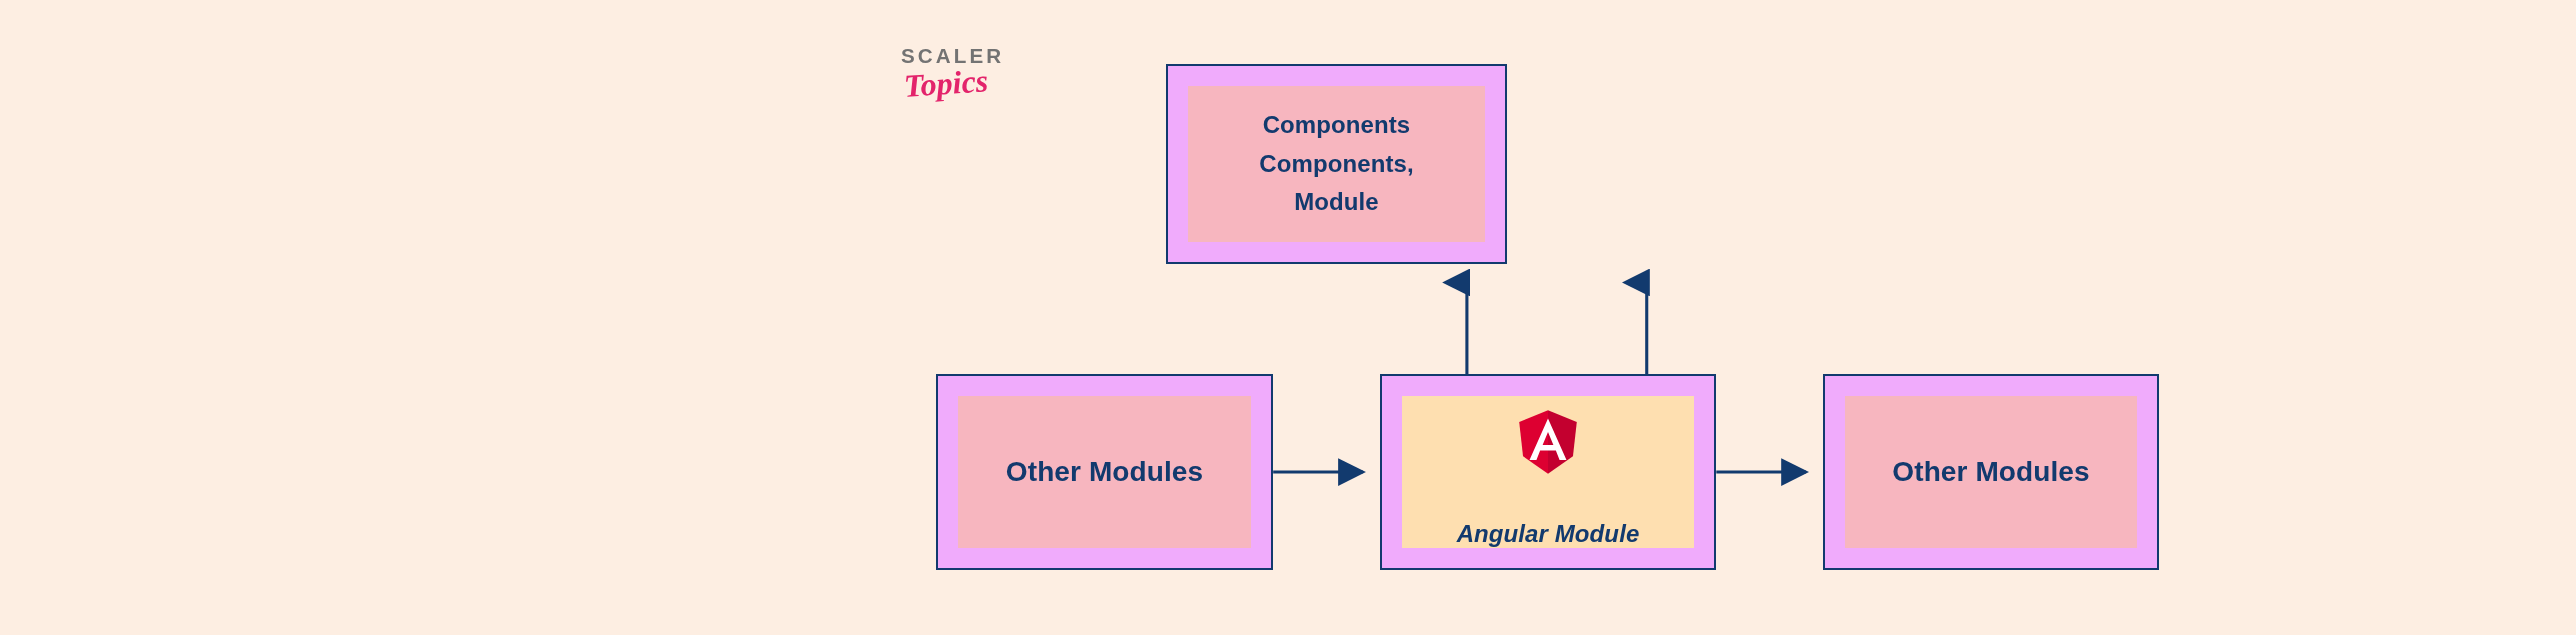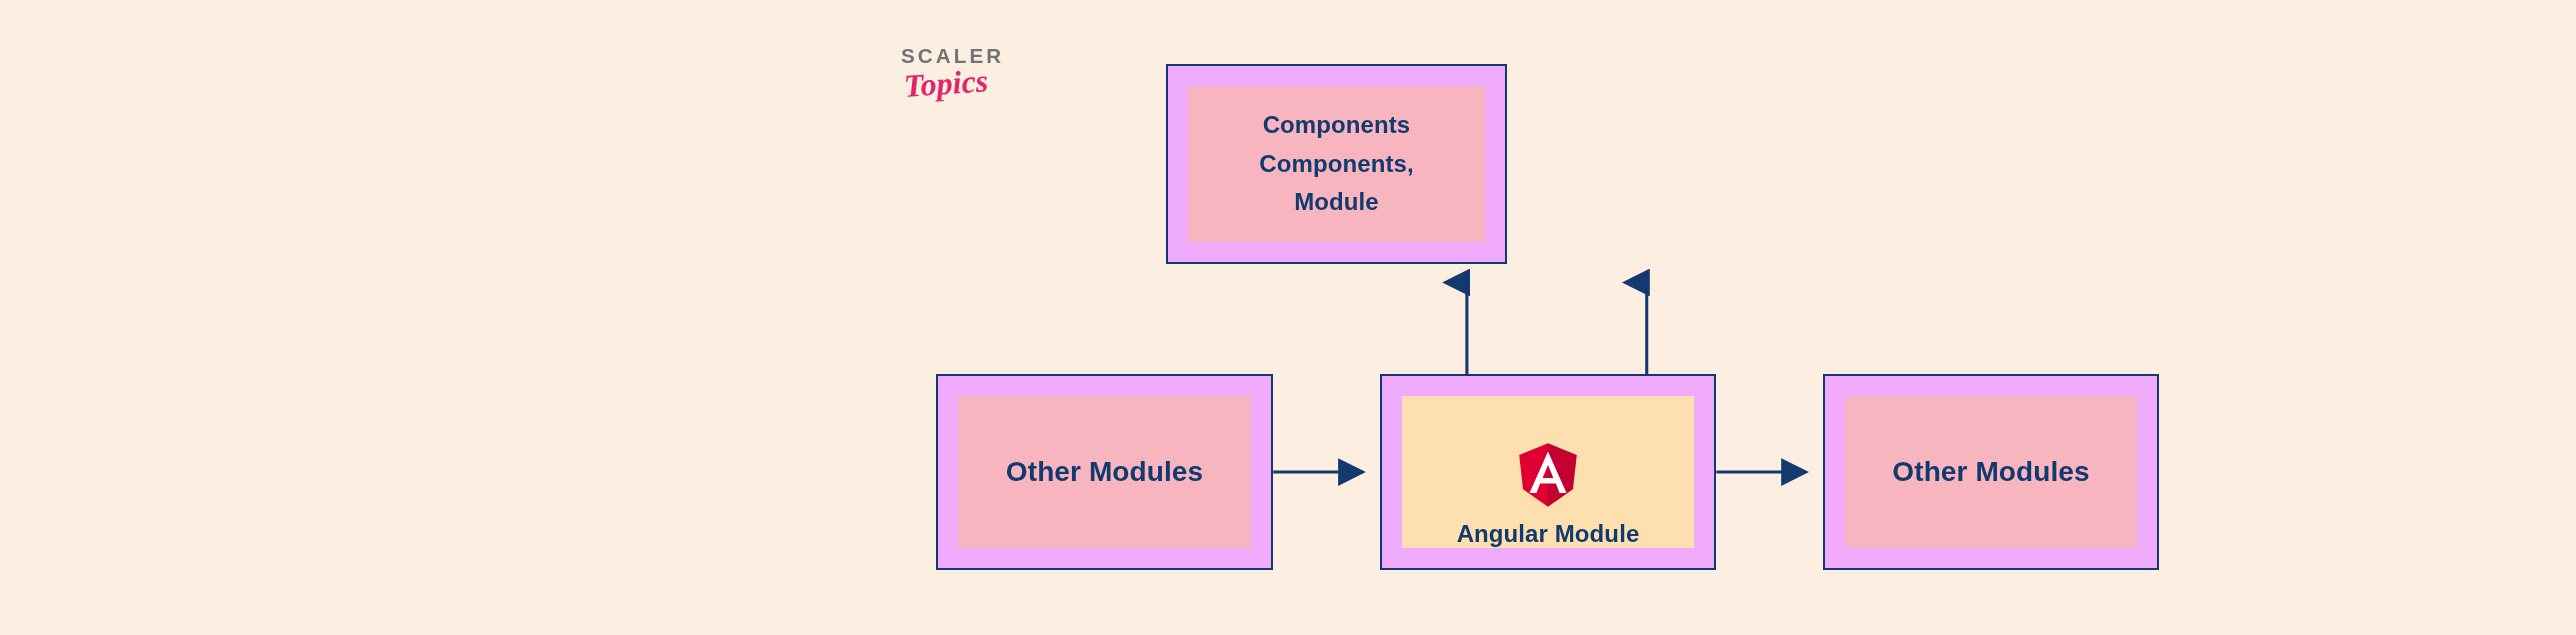--- a/index.html
+++ b/index.html
@@ -79,21 +79,21 @@
   #node-services   { left: 1594px; top: 64px;  width: 336px; height: 200px; }
   #node-other-left { left: 936px; top: 374px;  width: 337px; height: 196px; }
   #node-angular    { left: 1380px; top: 374px;  width: 336px; height: 196px; }
   #node-other-right{ left: 1823px; top: 374px;  width: 336px; height: 196px; }
 
   #node-components .label { font-size: 24px; }
   #node-services   .label { font-size: 24px; position: relative; top: 8.2px; }
   #node-other-left .label,
   #node-other-right .label { font-size: 28px; }
 
-  #node-angular .fill { justify-content: flex-end; padding-top: 14.4px; }
+  #node-angular .fill { justify-content: space-between; padding-top: 14.4px; font-style: italic; }
   #node-angular .label { font-size: 24px; margin-top: 13.4px; }
 
   
   .ng-shield { width: 60px; height: 64px; display: block; }
 
   
   .conn { position: absolute; }
   .conn svg { display: block; overflow: visible; }
 </style>
 </head>

